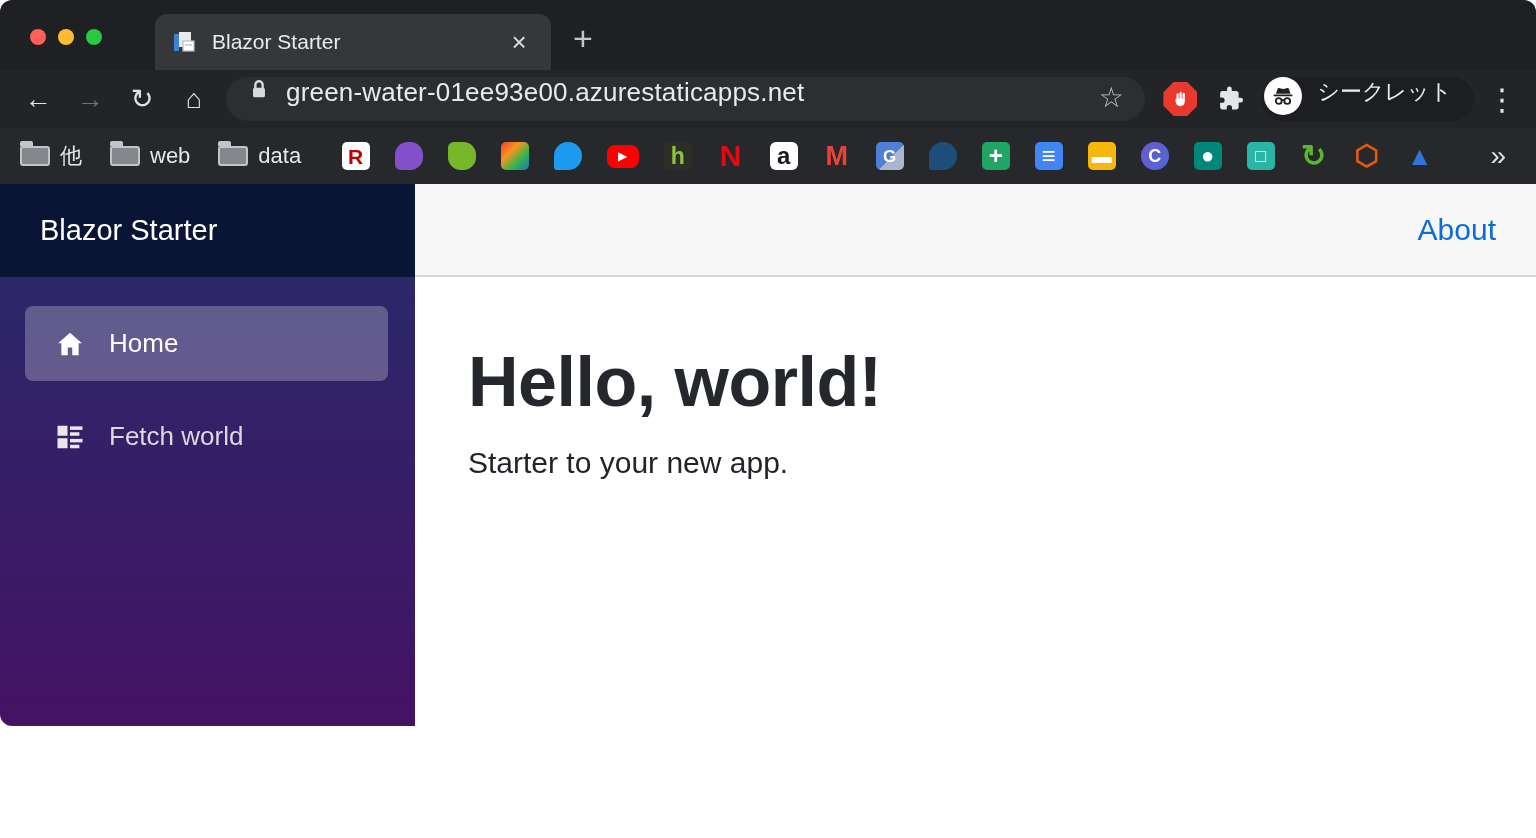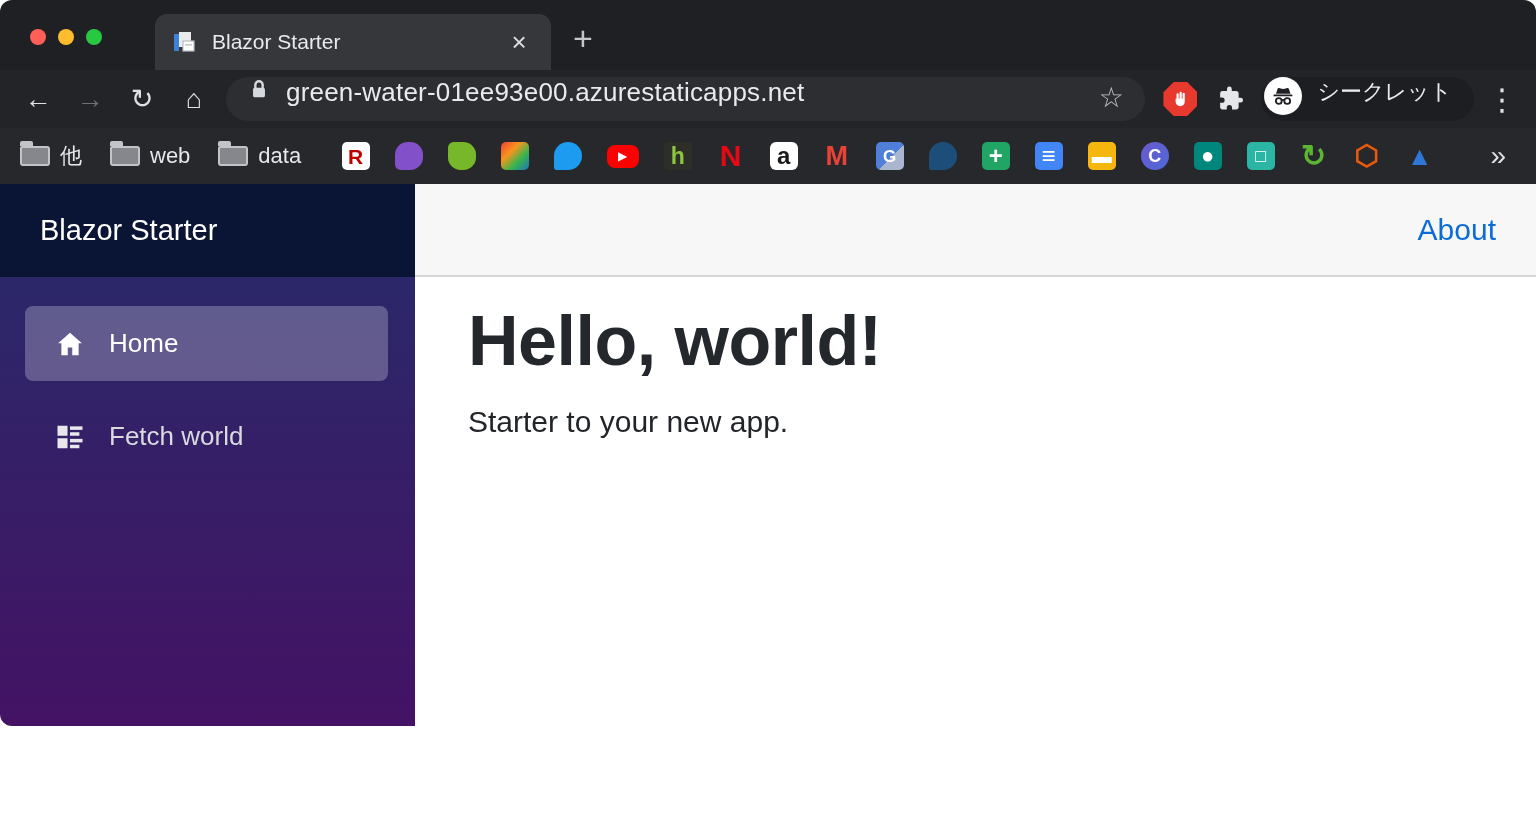--- a/index.html
+++ b/index.html
@@ -72,21 +72,21 @@
   .nav-item { height:75px; border-radius:8px; display:flex; align-items:center;
               padding-left:30px; color:#d9d9de; font-size:26px; text-decoration:none; cursor:pointer; }
   .nav-item.active { background:rgba(255,255,255,0.25); color:#fff; }
   .nav-icon { width:32px; height:32px; margin-right:22px; display:flex; align-items:center; }
 
   .content { flex:1; display:flex; flex-direction:column; background:#fff; min-width:0; }
   .content-topbar { height:93px; background:#f7f7f7; border-bottom:2px solid #d7d7d7;
                     display:flex; align-items:center; justify-content:flex-end;
                     padding-right:40px; flex:0 0 auto; }
   .about-link { color:#0b6cd8; font-size:30px; text-decoration:none; cursor:pointer; }
-  .main { padding:24px 40px 0 53px; }
+  .main { padding:40px 40px 0 53px;margin-top:25px; }
   .main h1 { font-size:70px; font-weight:700; color:#24282c; letter-spacing:-0.5px; }
   .main p { font-size:30px; color:#212529; margin-top:24px; }
 </style>
 </head>
 <body>
 
 <div class="window">
 
   <div class="titlebar">
     <div class="traffic">

